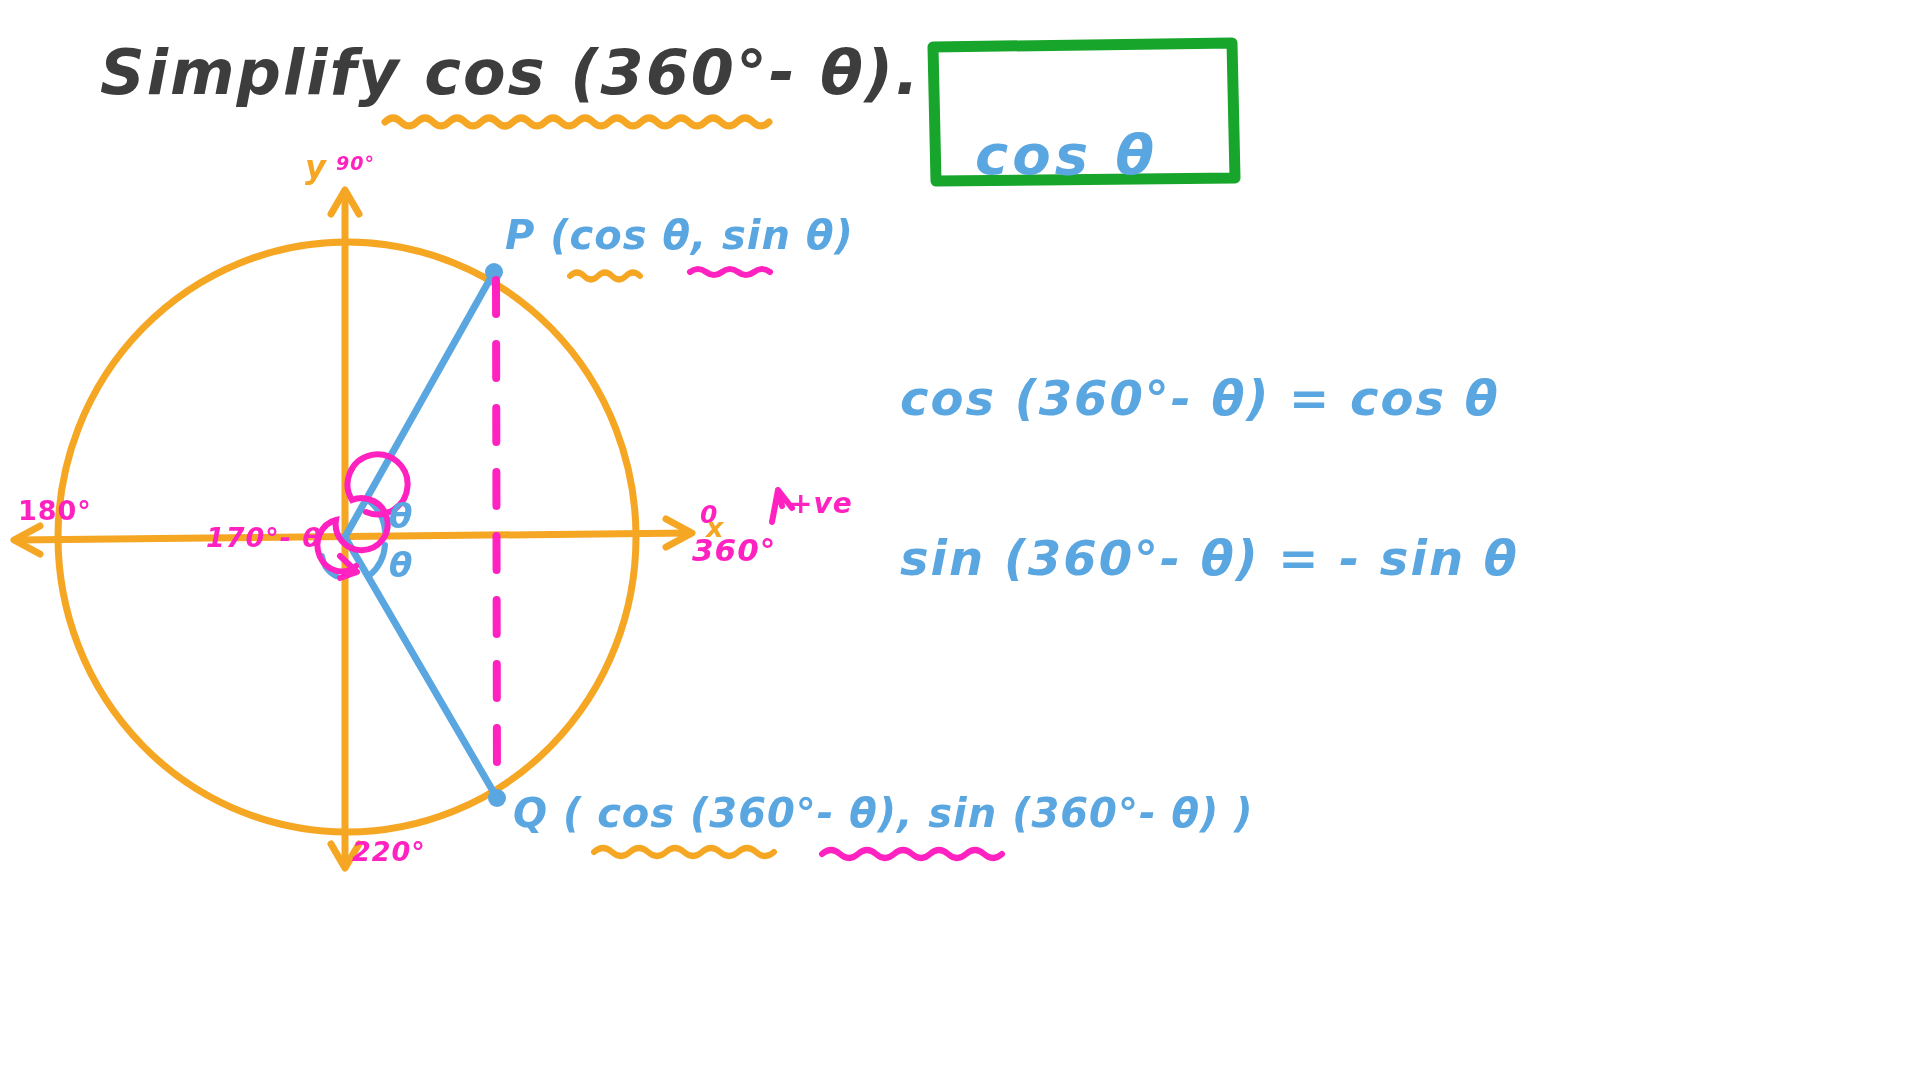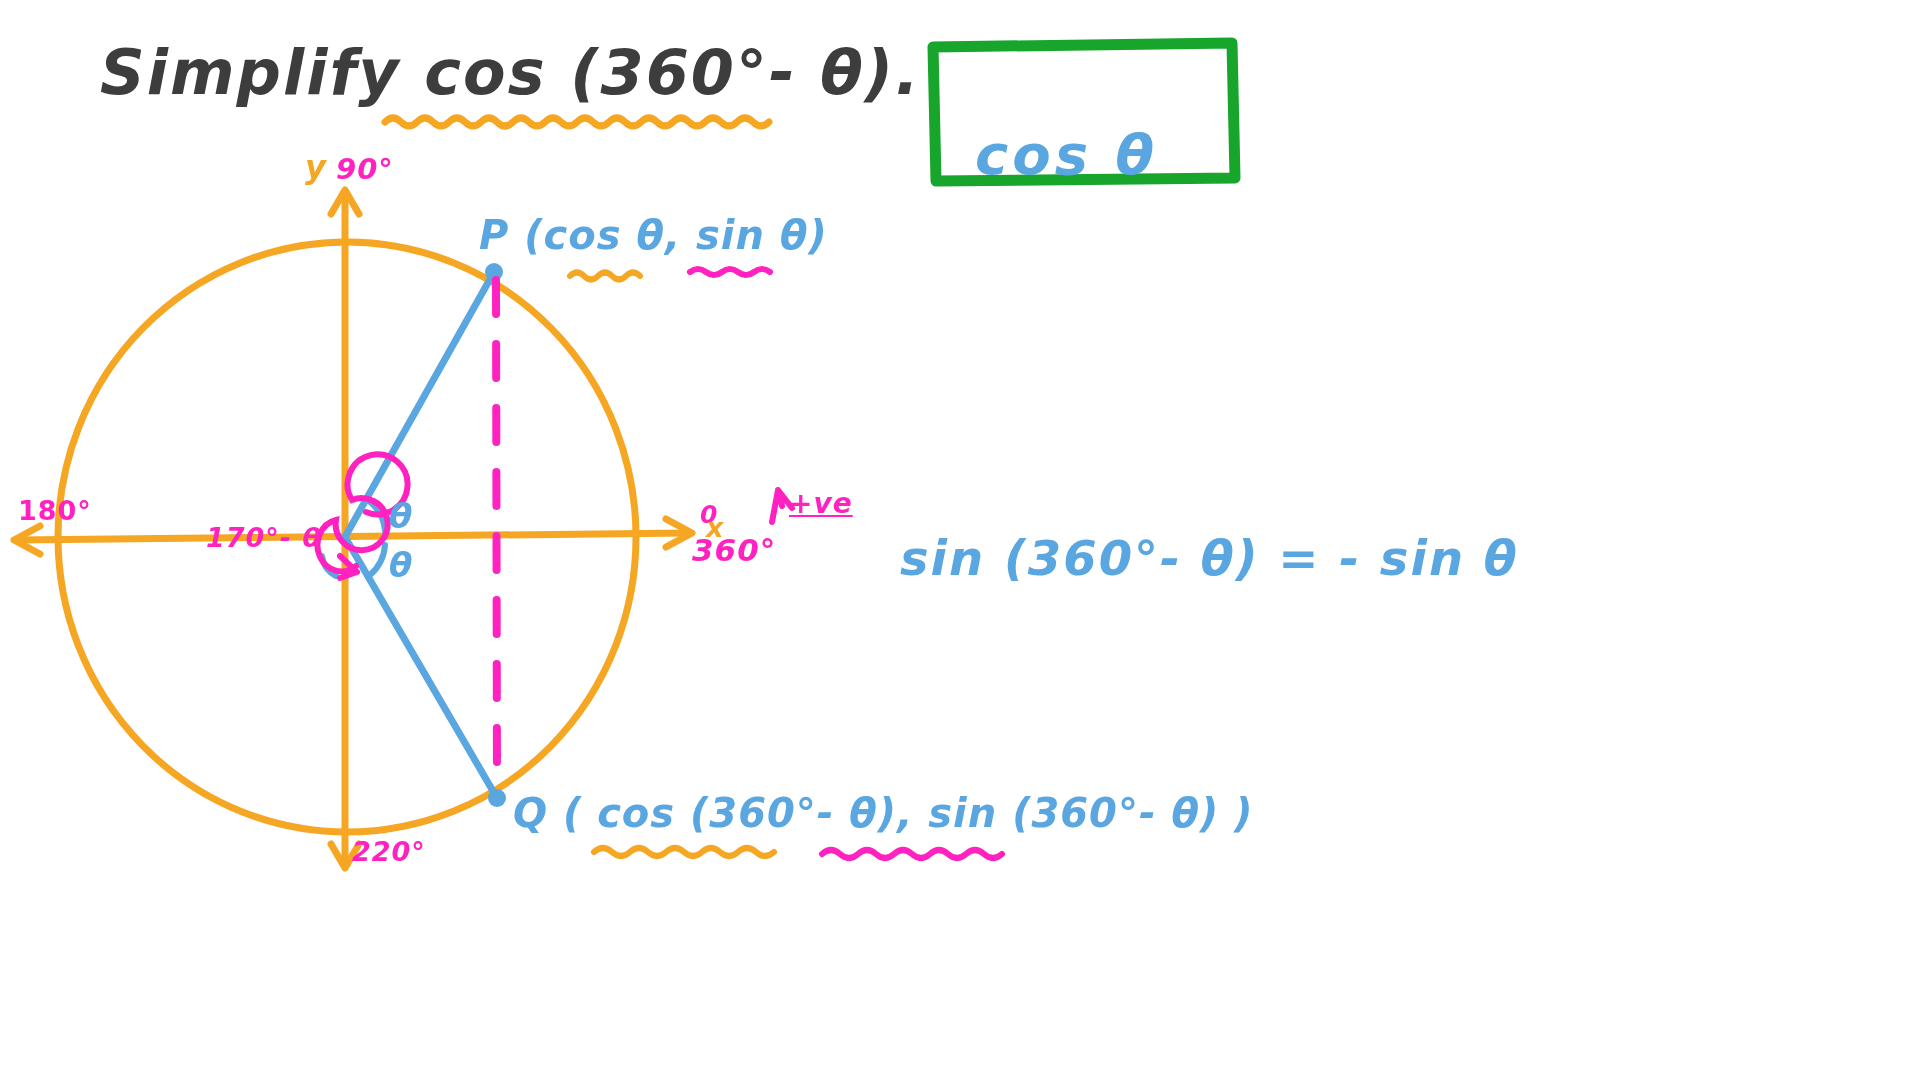--- a/index.html
+++ b/index.html
@@ -57,41 +57,41 @@
   }
   .formula2 {
     left: 900px;
     top: 530px;
     font-size: 48px;
     font-style: italic;
     letter-spacing: 2px;
     text-align: center;
   }
   .lbl-p {
-    left: 479px;
+    left: 505px;
     top: 212px;
     font-size: 40px;
     font-style: italic;
   }
   .lbl-q {
     left: 513px;
     top: 790px;
     font-size: 40px;
     font-style: italic;
   }
   .lbl-y {
     left: 305px;
     top: 148px;
     font-size: 32px;
     font-style: italic;
   }
   .lbl-90 {
     left: 336px;
     top: 152px;
-    font-size: 29px;
+    font-size: 19px;
     font-style: italic;
   }
   .lbl-180 {
     left: 18px;
     top: 495px;
     font-size: 27px;
   }
   .lbl-270 {
     left: 352px;
     top: 836px;
@@ -114,21 +114,20 @@
     left: 692px;
     top: 532px;
     font-size: 31px;
     font-style: italic;
   }
   .lbl-pve {
     left: 789px;
     top: 487px;
     font-size: 28px;
     font-style: italic;
-    text-decoration: underline;
   }
   .lbl-theta-1 {
     left: 389px;
     top: 496px;
     font-size: 34px;
     font-style: italic;
   }
   .lbl-theta-2 {
     left: 389px;
     top: 545px;
@@ -195,20 +194,21 @@
     <path d="M594,852 q9,-8 18,0 t18,0 t18,0 t18,0 t18,0 t18,0 t18,0 t18,0 t18,0 t18,0" fill="none" stroke="#f5a623" stroke-width="6" stroke-linecap="round"></path>
 
     <path d="M822,854 q9,-8 18,0 t18,0 t18,0 t18,0 t18,0 t18,0 t18,0 t18,0 t18,0 t18,0" fill="none" stroke="#ff22c0" stroke-width="6" stroke-linecap="round"></path>
 
   </svg>
 
   <div class="hand title ink-dark">Simplify cos (360°- θ).</div>
 
   <div class="hand boxed-answer ink-blue">cos θ</div>
 
+  <div class="hand formula1 ink-blue">cos (360°- θ) =  cos θ</div>
 
   <div class="hand formula2 ink-blue">sin (360°- θ) =  - sin θ</div>
 
   <div class="hand lbl-p ink-blue">P (cos θ, sin θ)</div>
 
   <div class="hand lbl-q ink-blue">Q ( cos (360°- θ), sin (360°- θ) )</div>
 
   <div class="hand lbl-y ink-orange">y</div>
 
   <div class="hand lbl-90 ink-pink">90°</div>

